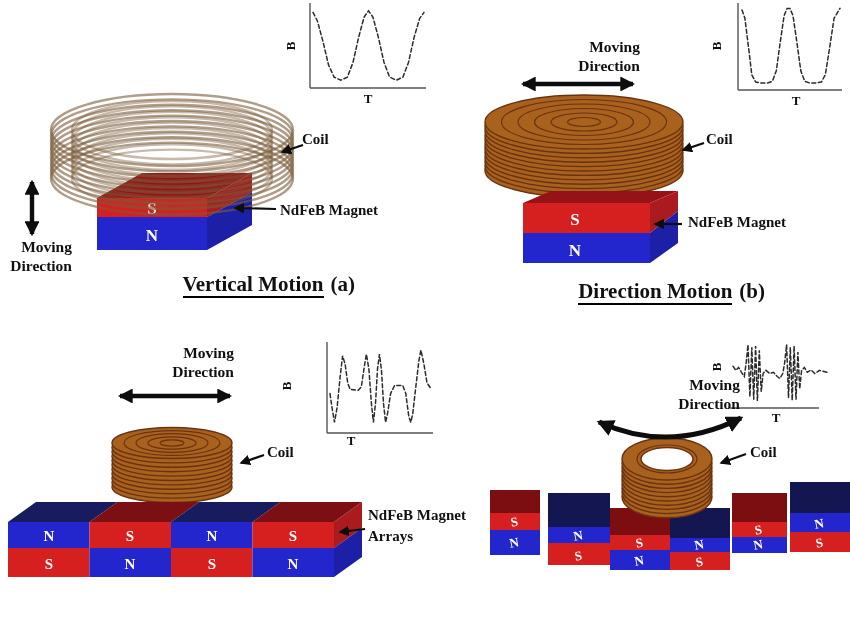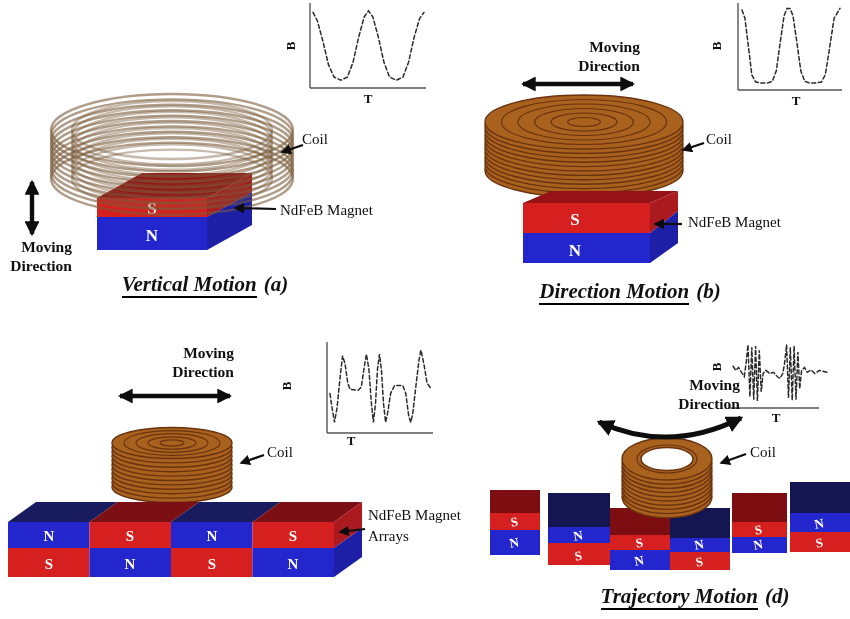--- a/index.html
+++ b/index.html
@@ -6,23 +6,23 @@
   .stage{position:relative;width:850px;height:619px;background:#ffffff;overflow:hidden;
          font-family:"Liberation Serif",serif;color:#111;}
   .stage svg{position:absolute;overflow:visible;}
   .axis{stroke:#555;stroke-width:1.4;fill:none;}
   .curve{stroke:#2b2b2b;stroke-width:1.5;fill:none;stroke-dasharray:4 2.6;stroke-linecap:round;}
   .axlbl{font-family:"Liberation Serif",serif;font-weight:bold;font-size:13px;fill:#111;text-anchor:middle;}
   .pole{font-family:"Liberation Serif",serif;font-weight:bold;fill:#ffffff;text-anchor:middle;}
   .pole.big{font-size:17px;}
   .pole.mid{font-size:15px;}
   .pole.sm{font-size:13px;}
-  .lbl{position:absolute;font-weight:normal;font-size:15px;white-space:nowrap;}
+  .lbl{position:absolute;font-weight:bold;font-size:15px;white-space:nowrap;}
   .mv{position:absolute;font-weight:bold;font-size:15.5px;text-align:right;line-height:19px;}
-  .title{position:absolute;font-weight:bold;font-size:21px;text-align:center;white-space:nowrap;font-style:italic;}
+  .title{position:absolute;font-weight:bold;font-size:21px;text-align:right;white-space:nowrap;}
   .title .u{border-bottom:2.6px solid #000;padding-bottom:0px;}
   .title .tag{margin-left:7px;}
   .thick{stroke:#0d0d0d;stroke-width:4.4;fill:none;}
   .thin{stroke:#0d0d0d;stroke-width:2.2;fill:none;}
   .curvarr{stroke:#0d0d0d;stroke-width:5;fill:none;}
   marker path{fill:#0d0d0d;}
 </style>
 </head>
 <body>
 
@@ -315,17 +315,14 @@
   </div>
   <svg style="left:583px;top:396px" width="175" height="56">
     <path class="curvarr" d="M 16,26 Q 86,58 158,22" marker-start="url(#ah)" marker-end="url(#ah)"></path>
   </svg>
 
   <svg style="left:716px;top:450px" width="32" height="18">
     <line class="thin" x1="30" y1="4" x2="5" y2="13" marker-end="url(#ahL)"></line>
   </svg>
   <div class="lbl" style="left:750px;top:444px">Coil</div>
 
-  <div class="title" style="left:555px;top:584px;width:280px">
-    <span class="u">Trajectory Motion</span><span class="tag">(d)</span>
-  </div>
 
 </div>
 
 </body></html>

